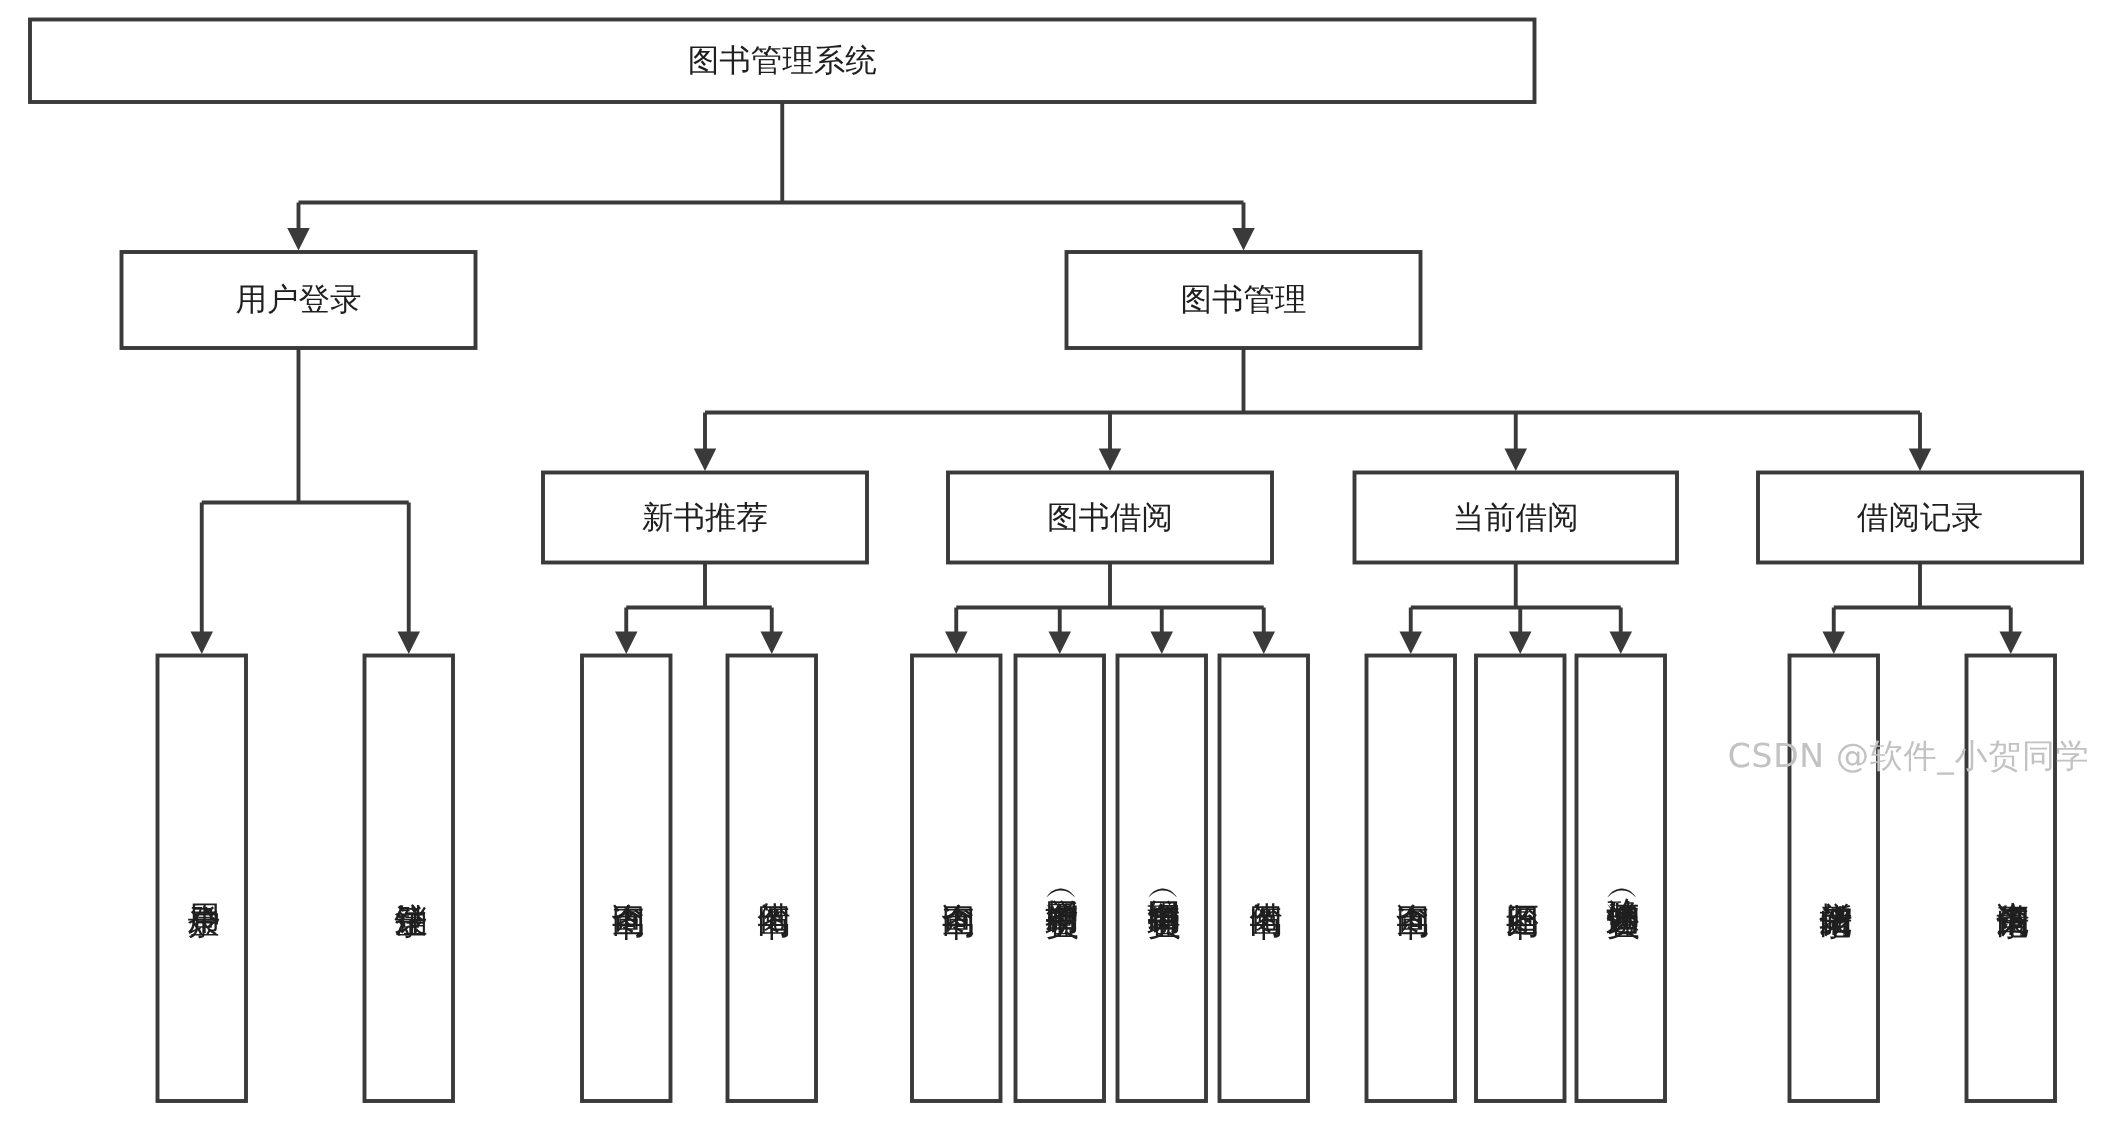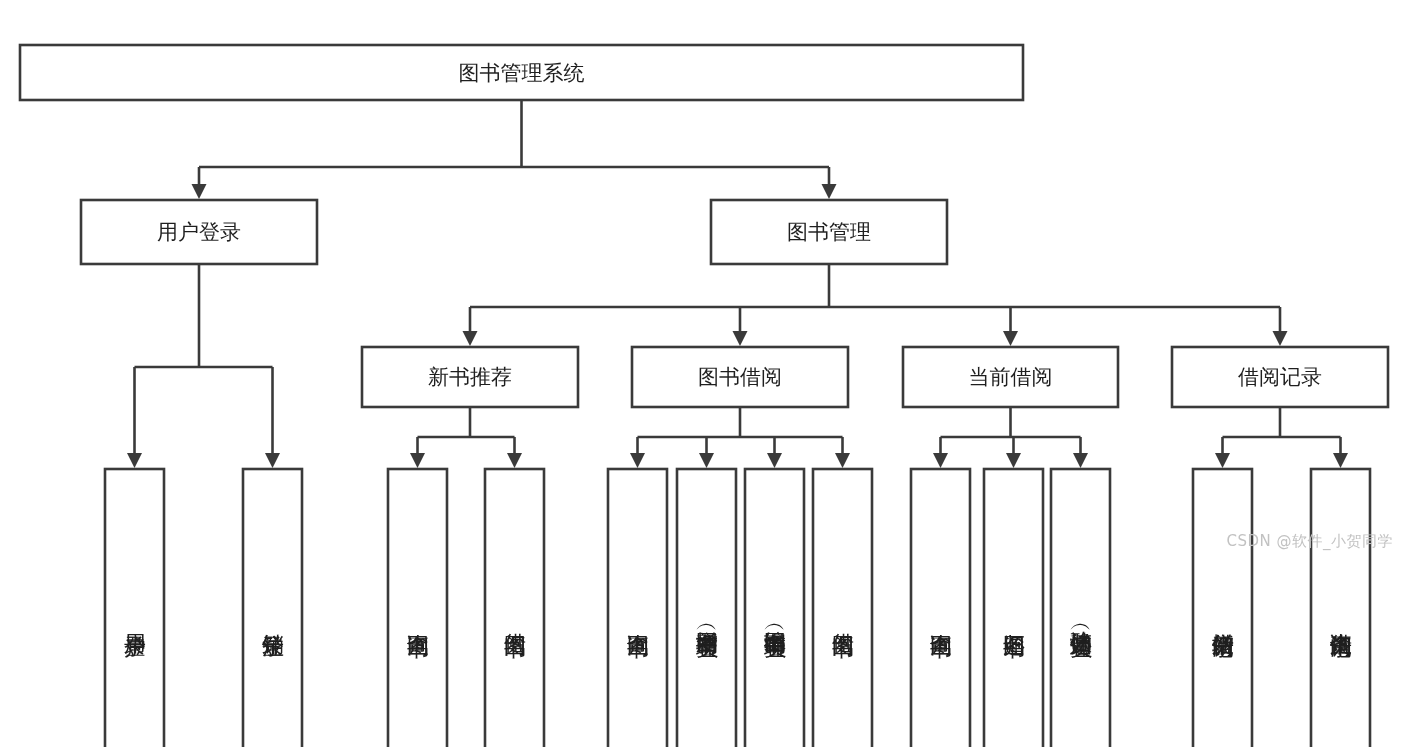--- a/index.html
+++ b/index.html
@@ -12,21 +12,20 @@
     width: 1405px;
     height: 747px;
     overflow: hidden;
     font-family: "DejaVu Sans", "Liberation Sans", sans-serif;
   }
   #diagram-root {
     position: relative;
     width: 1405px;
     height: 525px;
     background: #ffffff;
-    margin-top: 32px;
   }
   svg#tree-svg {
     position: absolute;
     left: 0;
     top: 0;
     width: 1405px;
     height: 747px;
     display: block;
   }
   .node-box {
@@ -66,21 +65,21 @@
     line-height: 1.04;
     letter-spacing: 1px;
     color: #1f1f1f;
     white-space: nowrap;
   }
   .watermark {
     position: absolute;
     right: 12px;
     bottom: 6px;
     font-family: "DejaVu Sans", "Liberation Sans", sans-serif;
-    font-size: 15px;
+    font-size: 22px;
     color: #c2c2c2;
     letter-spacing: 0.5px;
     white-space: nowrap;
   }
 </style>
 </head>
 <body>
 
 <div id="diagram-root">
   <svg id="tree-svg" viewBox="0 0 1405 747" preserveAspectRatio="none" aria-hidden="true">

